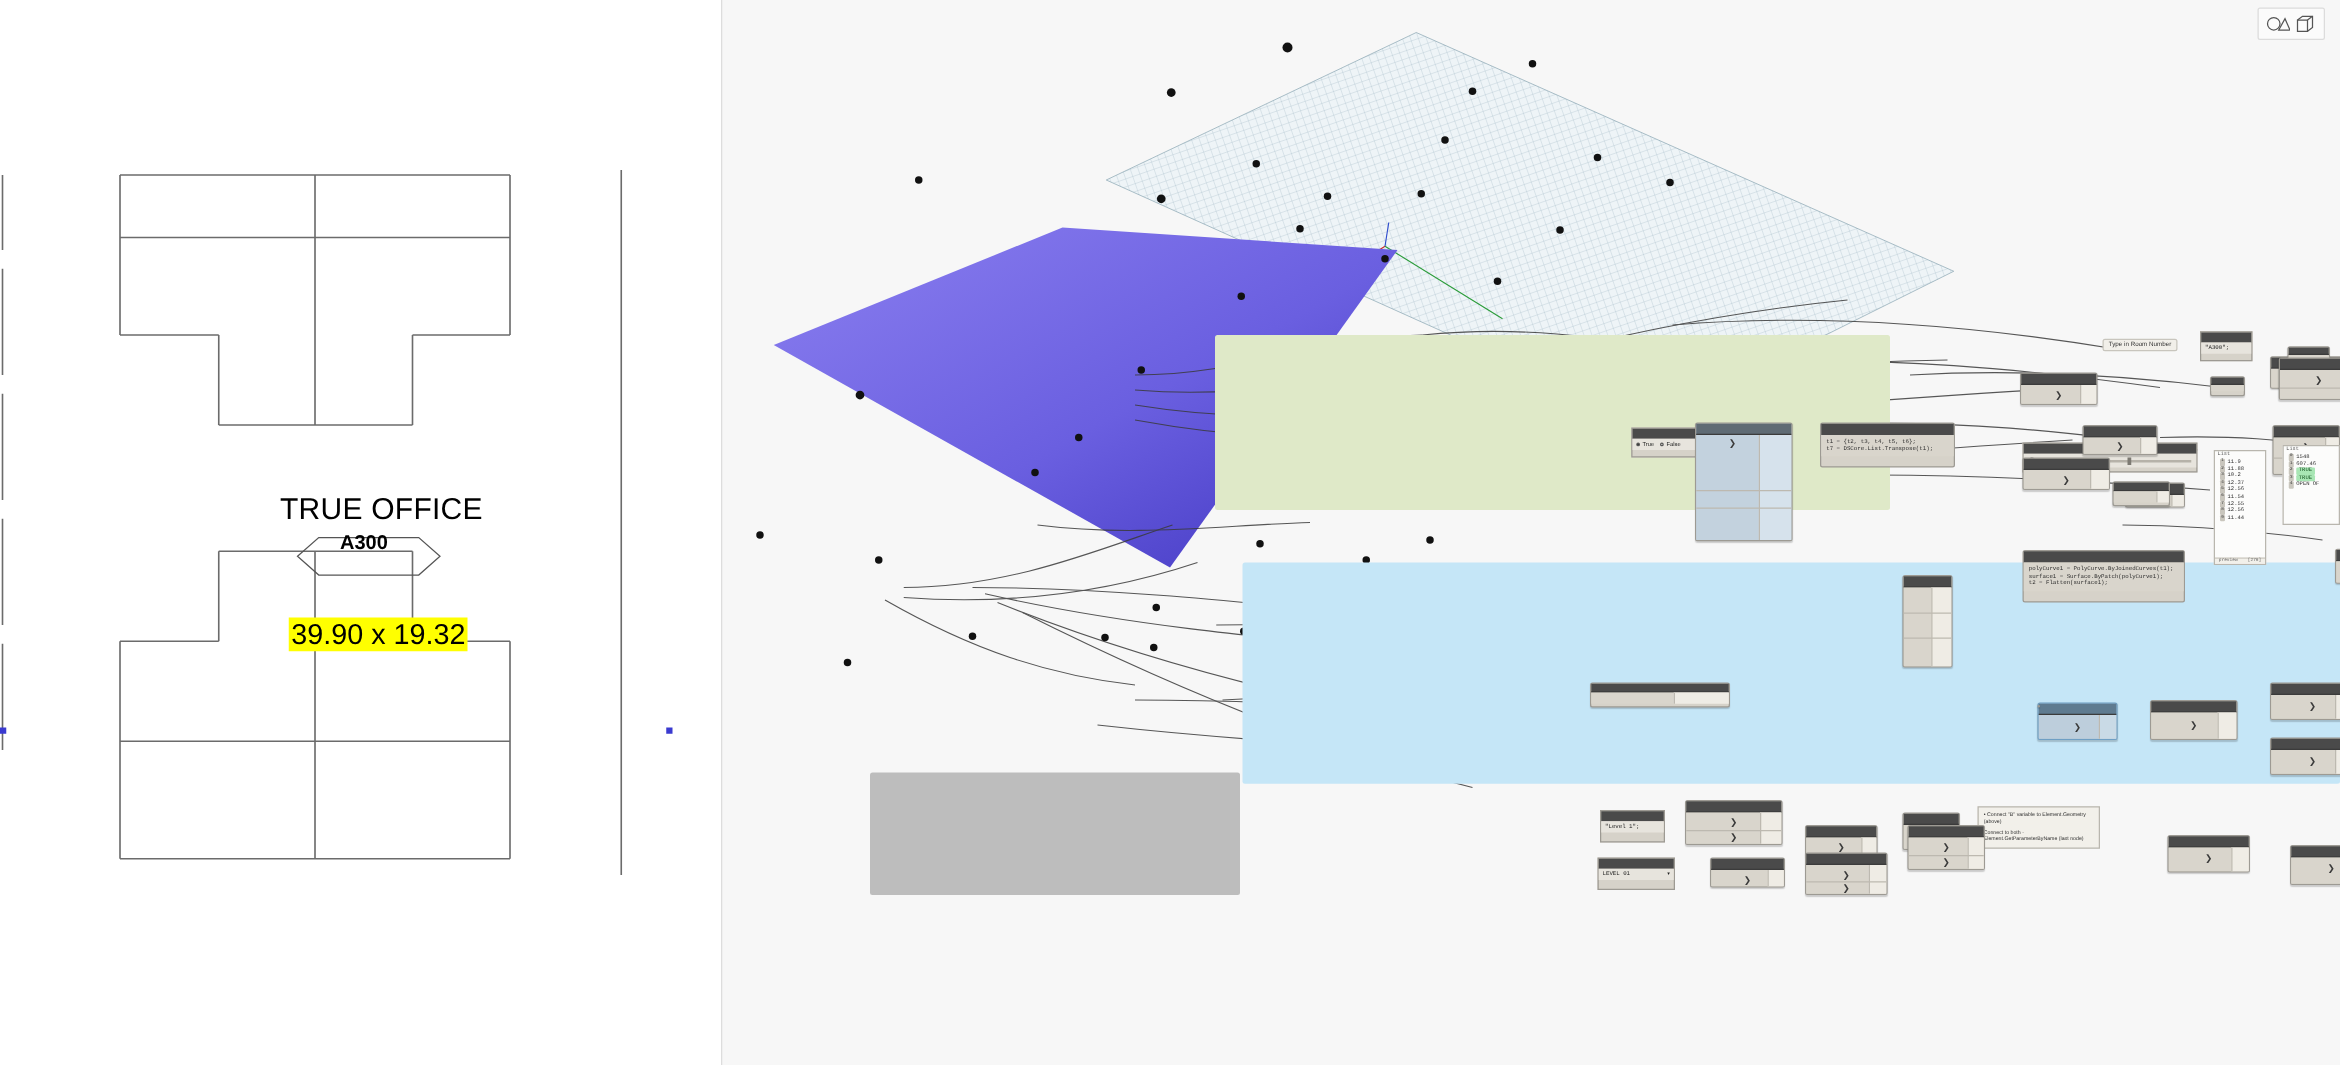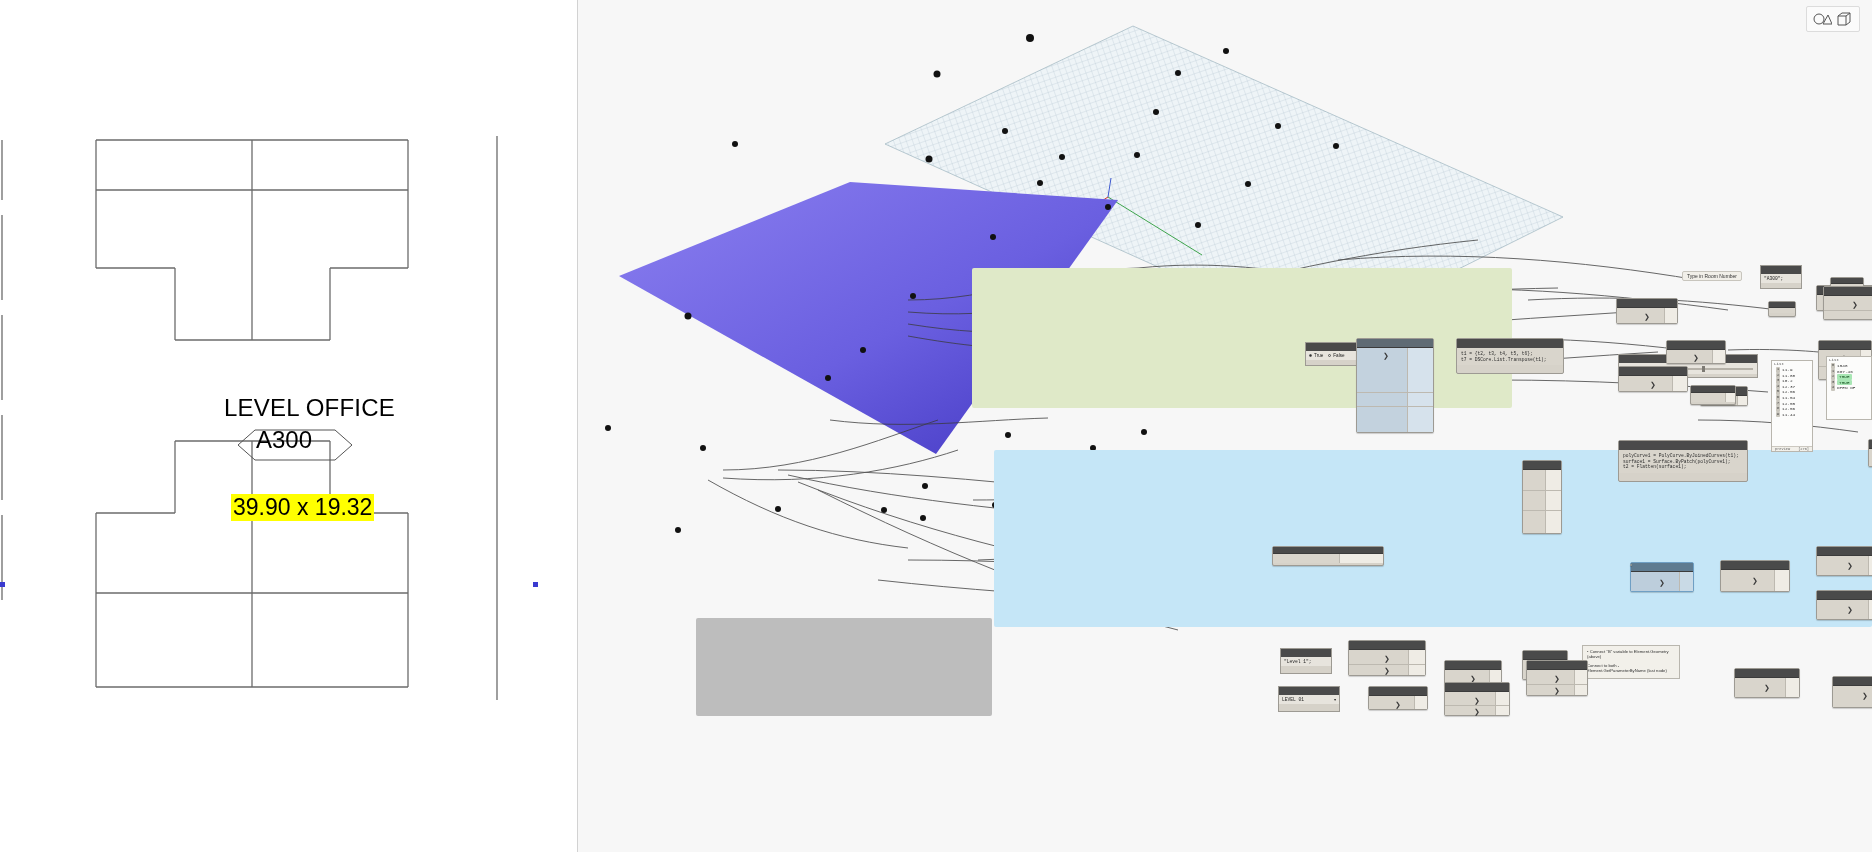--- a/index.html
+++ b/index.html
@@ -7,21 +7,21 @@
               font-family:"Liberation Sans", sans-serif; }
   #app { position:relative; width:1872px; height:852px; display:flex; }
 
   
   #revit { position:relative; width:578px; height:852px; background:#ffffff;
            border-right:1px solid #d2d2d2; overflow:hidden; }
   #revit svg { position:absolute; left:0; top:0; }
   .plan-label { position:absolute; font-family:"Liberation Sans", sans-serif;
                 color:#000; white-space:nowrap; }
   #room-name { left:224px; top:394px; font-size:24px; letter-spacing:.2px; }
-  #room-number { left:256px; top:426px; font-size:24px; }
+  #room-number { left:272px; top:426px; font-size:16px;font-weight:bold; }
   #room-dims { left:231px; top:494px; font-size:23px; background:#ffff00;
                padding:0 2px; }
   .vertex-dot { position:absolute; width:5px; height:5px; background:#3a3ad0; }
 
   
   #dynamo { position:relative; width:1294px; height:852px;
             background:#f7f7f7; overflow:hidden; }
   #dynamo-svg { position:absolute; left:0; top:0; }
 
   
@@ -144,21 +144,21 @@
         <line x1="96" y1="513" x2="96" y2="687"></line>
         <line x1="408" y1="513" x2="408" y2="687"></line>
         <line x1="96" y1="593" x2="408" y2="593"></line>
         <line x1="96" y1="687" x2="408" y2="687"></line>
         <line x1="252" y1="441" x2="252" y2="687"></line>
 
         <polygon points="255,430 335,430 352,445 335,460 255,460 238,445" stroke="#555" stroke-width="1" fill="none"></polygon>
       </g>
     </svg>
 
-    <div class="plan-label" id="room-name">LEVEL OFFICE</div>
+    <div class="plan-label" id="room-name">TRUE OFFICE</div>
     <div class="plan-label" id="room-number">A300</div>
     <div class="plan-label" id="room-dims">39.90 x 19.32</div>
 
     <div class="vertex-dot" style="left:0px;top:582px"></div>
     <div class="vertex-dot" style="left:533px;top:582px"></div>
   </div>
 
   <div id="dynamo">
 
     <svg id="dynamo-svg" width="1294" height="852">

